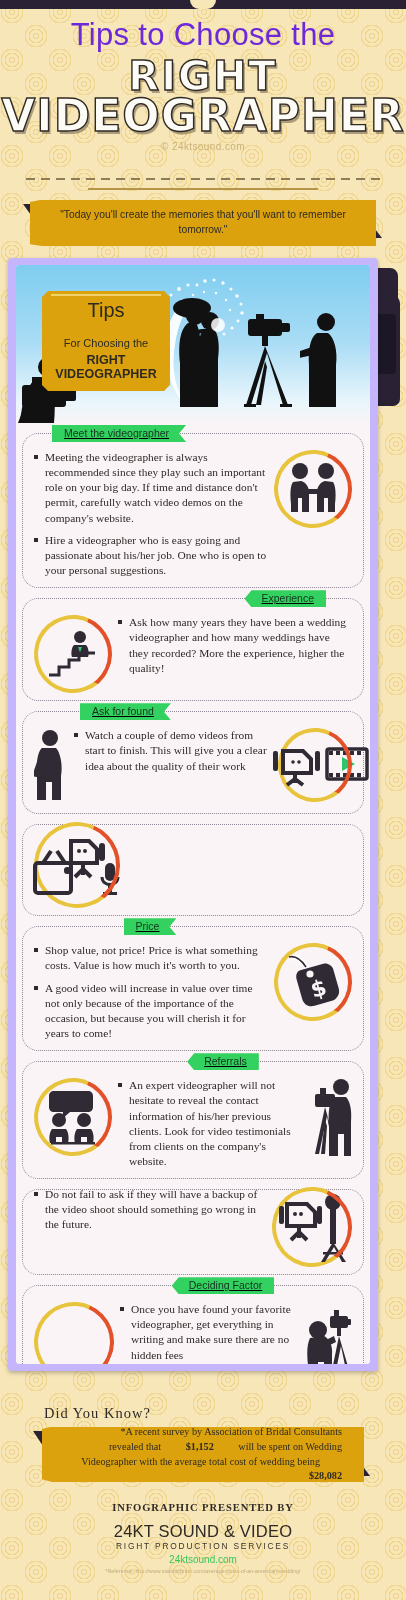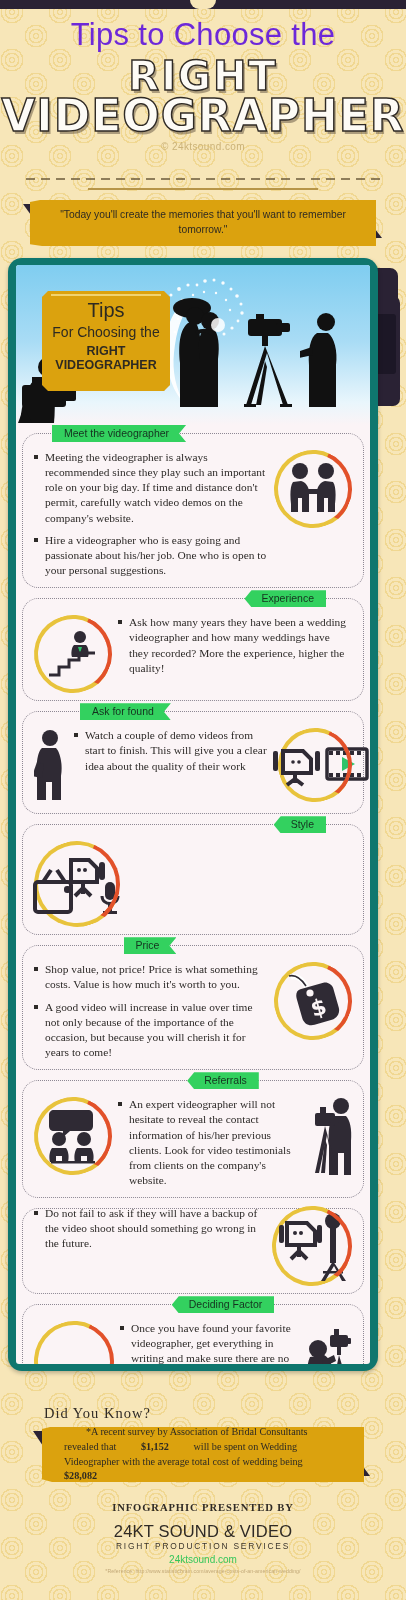--- a/index.html
+++ b/index.html
@@ -65,21 +65,21 @@
     text-align:center;line-height:1.45;padding:0 26px;
   }
   .ribbon-tail{position:absolute;width:0;height:0;}
   .tail-l{top:200px;left:22px;border-top:0 solid transparent;border-bottom:16px solid transparent;border-right:13px solid #2a2234;height:0;}
   .tail-l{top:204px;left:23px;border-right:13px solid #2a2234;border-bottom:18px solid transparent;}
   .tail-r{top:220px;left:368px;border-left:14px solid #2a2234;border-top:18px solid transparent;}
 
   
   .device{
     position:absolute;top:258px;left:8px;width:370px;height:1113px;
-    background:#0f766e;border-radius:14px;
+    background:#c4b5fd;border-radius:4px;
     box-shadow:0 2px 4px rgba(0,0,0,.25);
   }
   .cam-hump{
     position:absolute;top:268px;left:372px;width:26px;height:42px;
     background:#2a2234;border-radius:5px 8px 4px 4px;
   }
   .cam-body{
     position:absolute;top:296px;left:370px;width:30px;height:110px;
     background:#2a2234;border-radius:4px 7px 7px 4px;
   }
@@ -104,40 +104,40 @@
     position:absolute;top:26px;left:26px;width:128px;height:100px;
     background:#dba20e;text-align:center;padding-top:6px;
     border-radius:2px;
     box-shadow:0 2px 3px rgba(0,0,0,.18);
     clip-path:polygon(6px 0,122px 0,128px 6px,128px 94px,122px 100px,6px 100px,0 94px,0 6px);
   }
   .plaque:before{
     content:"";position:absolute;top:3px;left:9px;width:110px;height:2px;background:#f1d36e;
   }
   .pl-t1{font-family:"Liberation Sans",sans-serif;font-size:20px;color:#2e2a22;line-height:1.3;}
-  .pl-t2{font-family:"Liberation Sans",sans-serif;font-size:14px;color:#2e2a22;margin-top:1px;}
+  .pl-t2{font-family:"Liberation Sans",sans-serif;font-size:11px;color:#2e2a22;margin-top:14px;}
   .pl-t3{font-family:"Liberation Sans",sans-serif;font-size:12.5px;font-weight:bold;color:#2e2a22;margin-top:4px;}
   .pl-t4{font-family:"Liberation Sans",sans-serif;font-size:12.5px;font-weight:bold;color:#2e2a22;}
 
   
   .sections{position:absolute;top:160px;left:0;width:354px;}
   .sec{position:relative;padding:0 10px 2px 10px;}
   .dashbox{
     position:absolute;left:6px;right:6px;top:10px;bottom:2px;
     border:1.6px dotted #8e8894;border-radius:16px;
   }
   .tag{
     position:relative;display:inline-block;height:17px;line-height:17px;
     background:#33d15f;color:#15321f;
     font-family:"Liberation Sans",sans-serif;font-size:10.5px;
     padding:0 12px;z-index:3;white-space:nowrap;
   }
   .tag.left-point{clip-path:polygon(0 0,100% 0,calc(100% - 7px) 50%,100% 100%,0 100%);padding-right:17px;}
   .tag.right-point{clip-path:polygon(7px 0,100% 0,100% 100%,7px 100%,0 50%);padding-left:17px;}
-  .tagrow{position:relative;height:19px;z-index:3;display:flex;}
+  .tagrow{position:relative;height:19px;z-index:3;display:flex;text-decoration:underline;}
   .tagrow.r{justify-content:flex-end;padding-right:34px;}
   .tagrow.l{justify-content:flex-start;padding-left:26px;}
   .tagrow.lm{justify-content:flex-start;padding-left:54px;}
   .tagrow.cl{justify-content:center;padding-right:86px;}
   .tagrow.cr{justify-content:center;padding-left:60px;}
 
   .body{
     position:relative;z-index:2;display:flex;gap:6px;align-items:flex-start;
     padding:6px 8px 8px 8px;
   }
@@ -168,21 +168,21 @@
   .didyou{
     position:absolute;top:1405px;left:44px;
     font-family:"Liberation Serif",serif;font-size:14.5px;color:#2f2a25;letter-spacing:1px;
   }
   .fact{
     position:absolute;top:1427px;left:42px;width:322px;height:55px;
     background:#dba20e;
     clip-path:polygon(0 2px,8px 0,100% 0,100% 100%,10px 100%,0 95%);
     display:flex;align-items:center;justify-content:center;
   }
-  .fact span{font-size:10.2px;color:#2e2a22;text-align:left;line-height:1.45;padding:0 22px;}
+  .fact span{font-size:10.2px;color:#2e2a22;text-align:right;line-height:1.45;padding:0 22px;}
   .fact b{font-weight:bold;}
   .ftail-l{position:absolute;top:1431px;left:33px;width:0;height:0;border-right:12px solid #2a2234;border-bottom:18px solid transparent;}
   .ftail-r{position:absolute;top:1457px;left:356px;width:0;height:0;border-left:14px solid #2a2234;border-top:19px solid transparent;}
 
   .pres{position:absolute;top:1502px;left:0;width:406px;text-align:center;
     font-family:"Liberation Serif",serif;font-size:10.6px;font-weight:bold;color:#2f2a25;letter-spacing:.9px;}
   .brand{position:absolute;top:1522px;left:0;width:406px;text-align:center;
     font-family:"Liberation Sans",sans-serif;font-size:16.5px;color:#2f2a25;letter-spacing:.2px;}
   .brand-sub{position:absolute;top:1541px;left:0;width:406px;text-align:center;
     font-family:"Liberation Sans",sans-serif;font-size:8.4px;color:#3a342c;letter-spacing:1.8px;}
@@ -405,23 +405,20 @@
                     <rect x="84" y="30" width="4" height="4"></rect>
                 </g>
                 <path d="M69 14 L82 21 L69 28 Z" fill="#2ec46a"></path>
               </svg>
             </div>
           </div>
         </div>
       </div>
 
       <div class="sec">
-        <div class="tagrow r">
-            <span class="tag right-point">Style</span>
-          </div>
         <div class="dashbox" style="top:8px;"></div>
         <div class="body">
           <div class="icon">
             <div class="ring" style="width:86px;height:86px;">
               <svg width="92" height="72" viewBox="0 0 92 72">
                 <g fill="none" stroke="#2f2a34" stroke-width="4">
                   <rect x="4" y="34" width="36" height="30" rx="3"></rect>
                   <path d="M12 34 L20 22 M34 34 L26 22"></path>
                   <path d="M40 12 L58 12 L66 20 L66 34 L40 34 Z"></path>
                   <path d="M52 34 L52 46 M44 48 L52 40 L60 48"></path>

